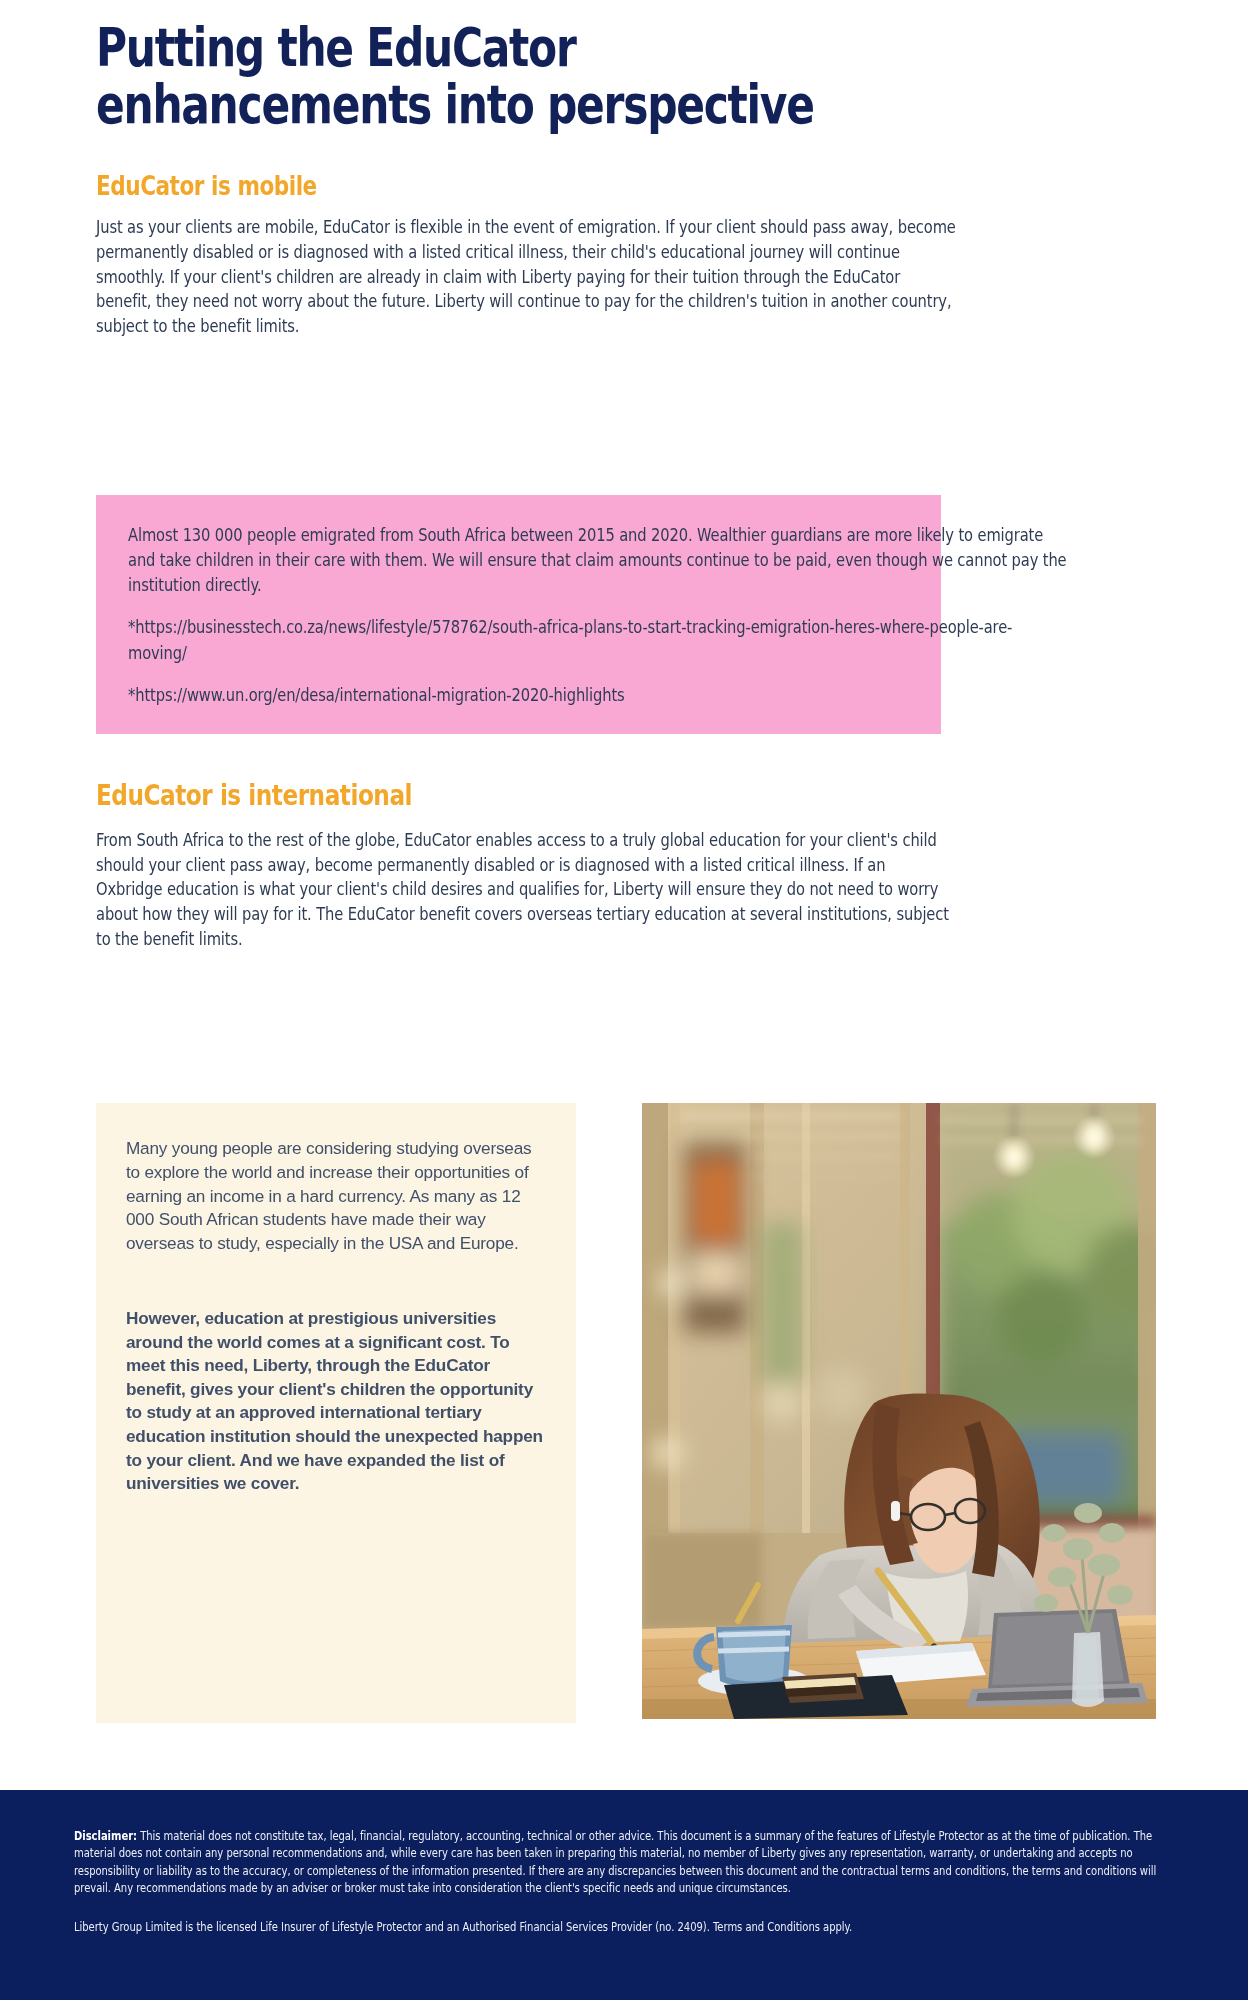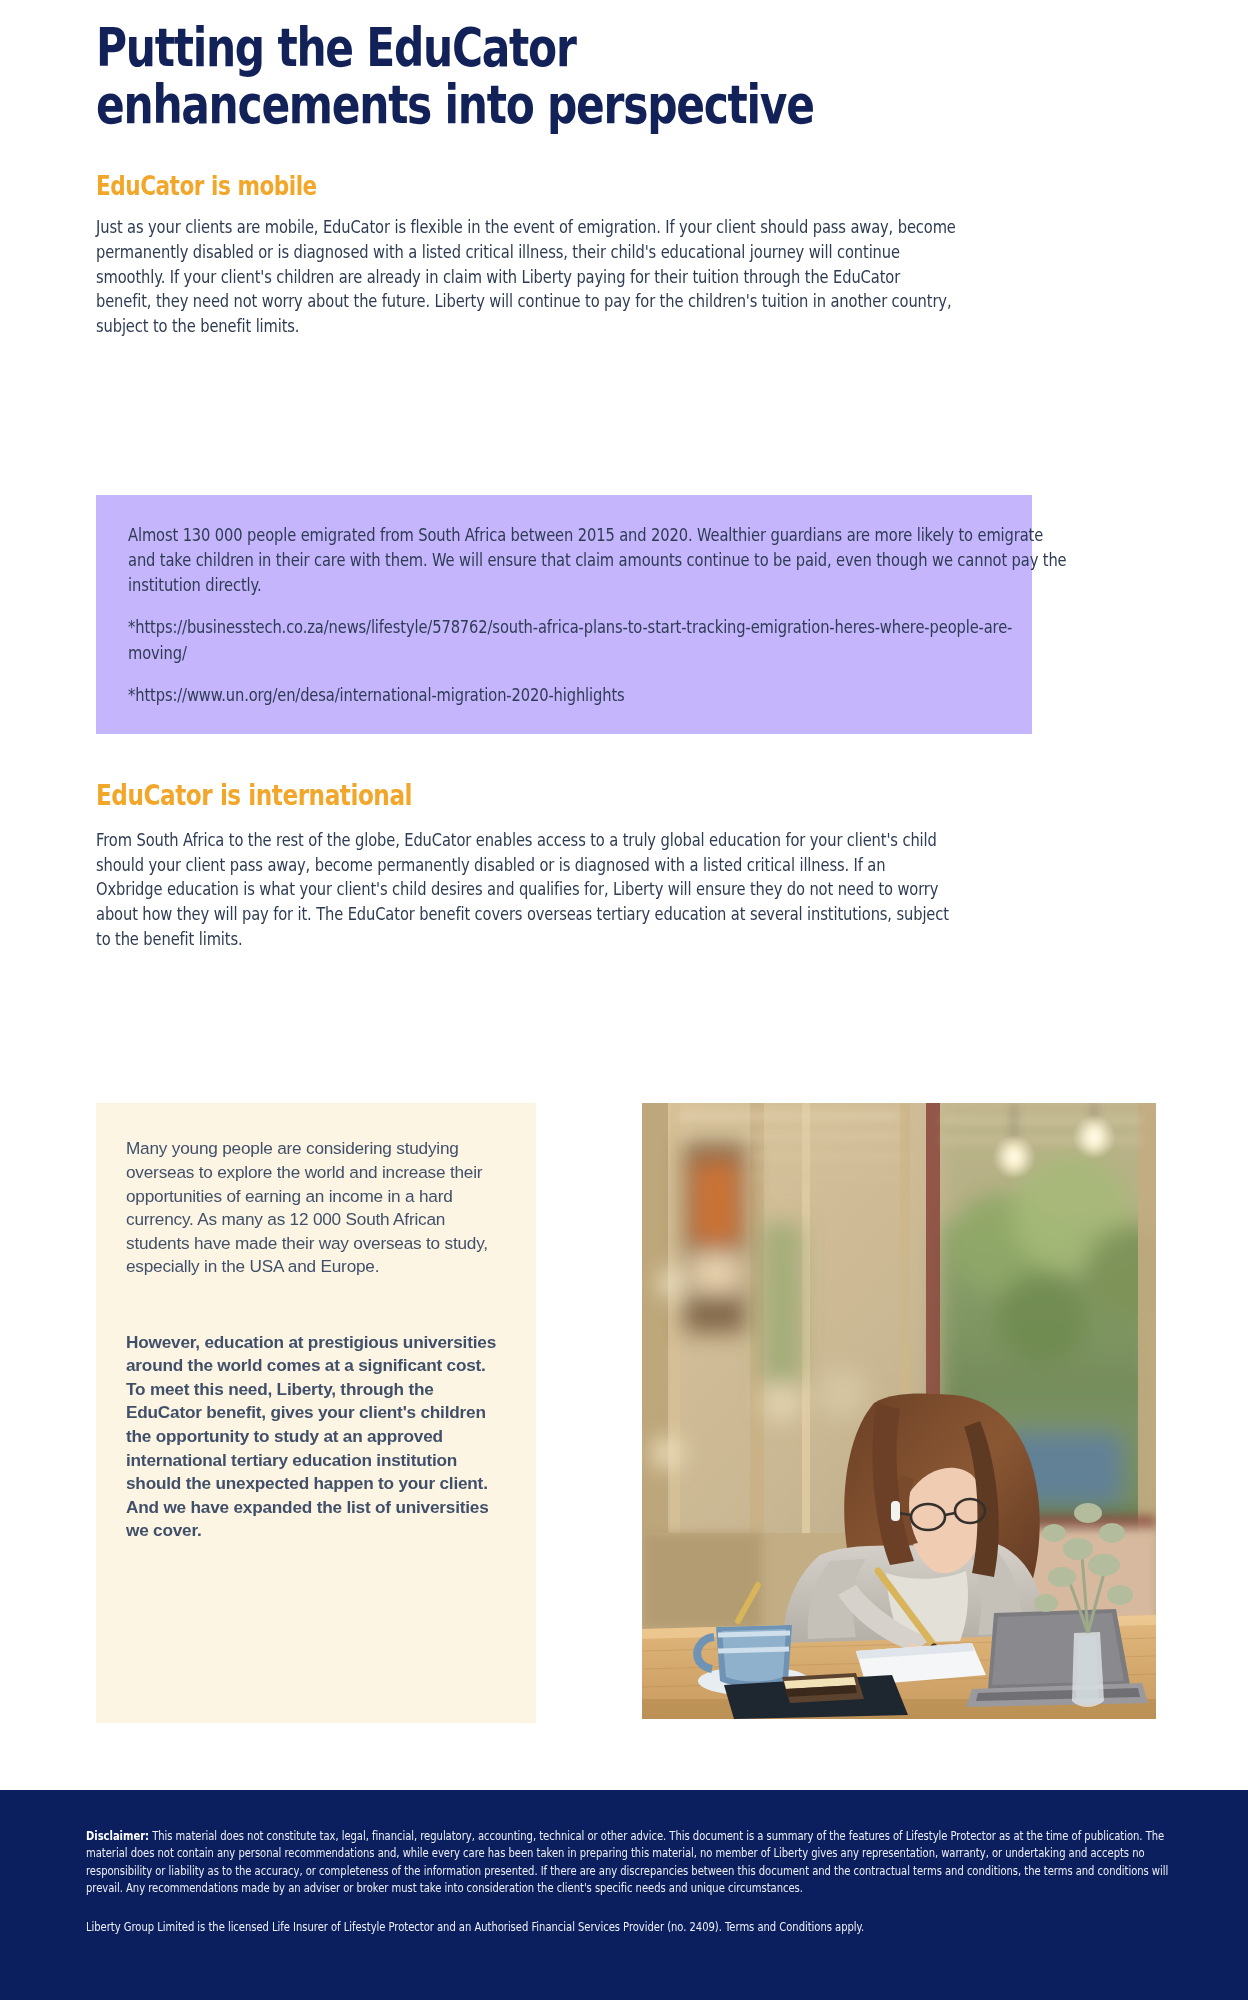--- a/index.html
+++ b/index.html
@@ -85,22 +85,22 @@
     line-height: 1.42;
     color: #2E3C53;
     letter-spacing: -0.15px;
     transform: scaleX(0.845);
     transform-origin: left top;
     width: 1018px;
   }
 
   
   .callout-wide {
-    background: #c4b5fd;
-    width: 936px;
+    background: #f9a8d4;
+    width: 845px;
     box-sizing: border-box;
     padding: 28px 32px 26px 32px;
   }
   .callout-wide p {
     margin: 0;
     font-family: "DejaVu Sans", sans-serif;
     font-size: 17.4px;
     line-height: 1.45;
     color: #2E3C53;
     letter-spacing: -0.15px;
@@ -112,21 +112,21 @@
 
   
   .two-col {
     position: relative;
     width: 1060px;
     height: 620px;
   }
   .callout-narrow {
     position: absolute;
     left: 0; top: 0;
-    width: 440px;
+    width: 480px;
     height: 620px;
     background: #FDF5E3;
     box-sizing: border-box;
     padding: 34px 30px 20px 30px;
   }
   .callout-narrow p {
     margin: 0;
     font-family: "Liberation Sans", sans-serif;
     font-size: 17.2px;
     line-height: 1.37;
@@ -156,21 +156,20 @@
     top: 1790px;
     width: 1248px;
     height: 210px;
     background: #0B1F5E;
   }
   .footer-inner {
     position: absolute;
     left: 74px;
     top: 38px;
     width: 1110px;
-    margin-left: 12px;
   }
   .footer p {
     margin: 0;
     font-family: "DejaVu Sans", sans-serif;
     font-size: 11.4px;
     line-height: 1.52;
     color: #EDEFF5;
     letter-spacing: -0.05px;
     transform: scaleX(0.88);
     transform-origin: left top;

